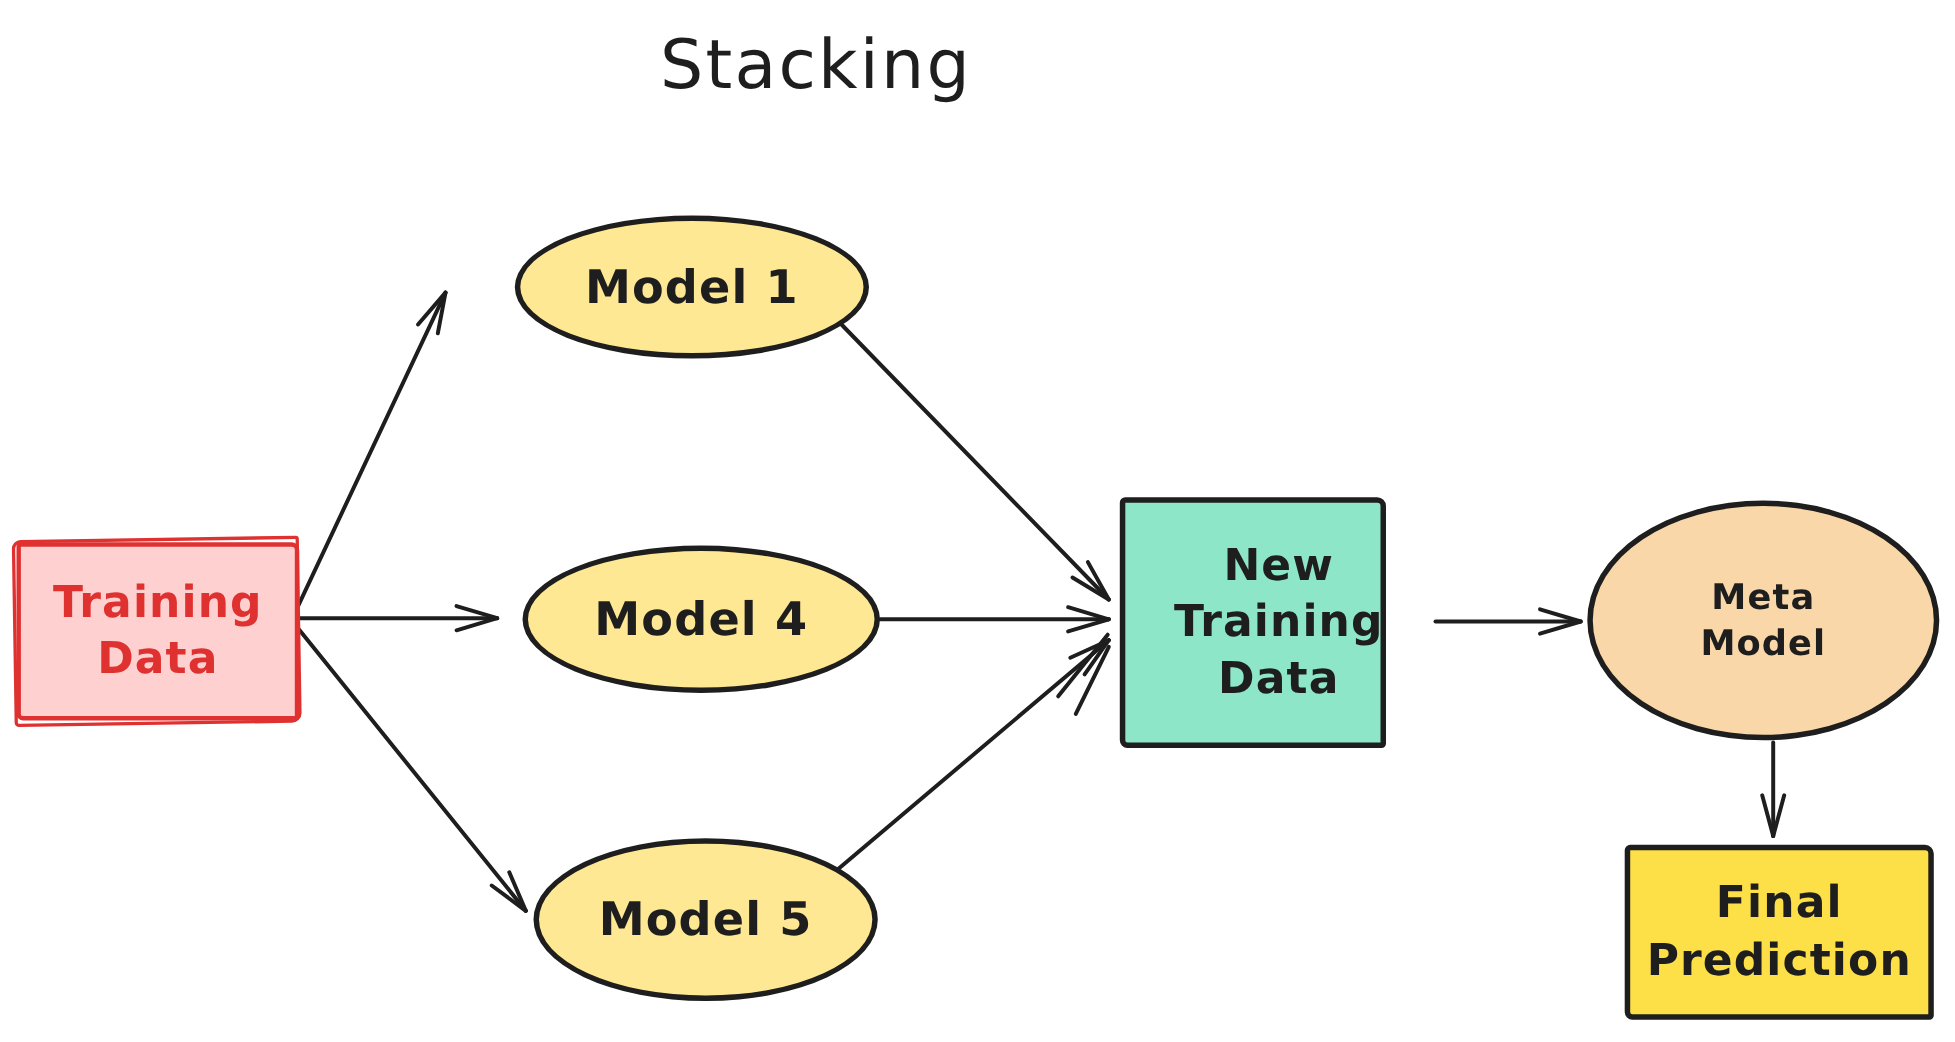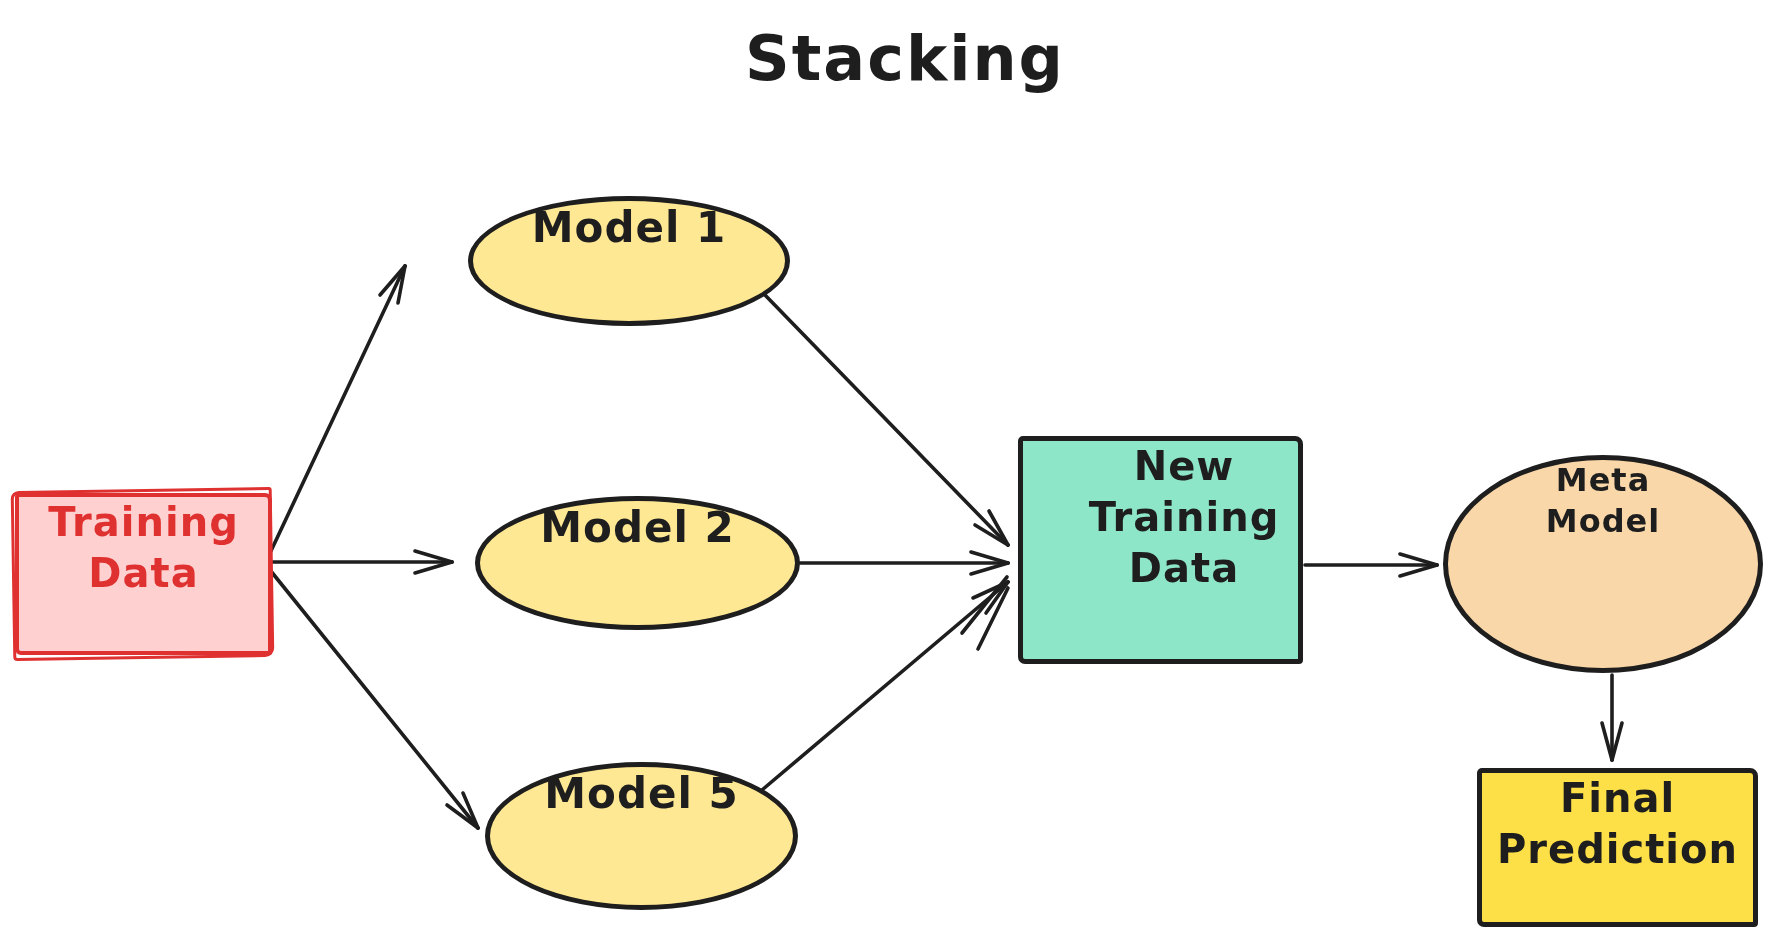--- a/index.html
+++ b/index.html
@@ -8,30 +8,29 @@
     width: 1777px;
     height: 947px;
     background: var(--paper, #ffffff);
     font-family: "DejaVu Sans", "Liberation Sans", sans-serif;
     color: var(--ink, #1e1e1e);
     overflow: hidden;
   }
   #title {
     position: absolute;
     left: 600px; top: 22px; width: 610px;
-    text-align: center;
     font-size: 62px;
-    font-weight: bold;
+    font-weight: normal;
     letter-spacing: 2px;
   }
   .node {
     position: absolute;
     box-sizing: border-box;
     display: flex;
-    align-items: flex-start;
+    align-items: center;
     justify-content: center;
     text-align: center;
   }
   .label {
     white-space: pre-line;
     line-height: 1.28;
     font-size: 40px;
     font-weight: 600;
     letter-spacing: 1px;
   }
@@ -135,28 +134,28 @@
   <div class="node" id="node-training-data" style="left: 15px; top: 493px; width: 257px; height: 162px; background: rgb(255, 208, 208); border-color: rgb(224, 49, 49); color: rgb(224, 49, 49);">
     <span class="label">Training
 Data</span>
   </div>
 
   <div class="node ellipse" id="node-model-1" style="left: 468px; top: 196px; width: 322px; height: 130px; background: rgb(255, 232, 148);">
     <span class="label" style="font-size:42px;">Model 1</span>
   </div>
 
   <div class="node ellipse" id="node-model-2" style="left: 475px; top: 496px; width: 325px; height: 134px; background: rgb(255, 232, 148);">
-    <span class="label" style="font-size:42px;">Model 2</span>
+    <span class="label" style="font-size:42px;">Model 4</span>
   </div>
 
   <div class="node ellipse" id="node-model-3" style="left: 485px; top: 762px; width: 313px; height: 148px; background: rgb(255, 232, 148);">
     <span class="label" style="font-size:42px;">Model 5</span>
   </div>
 
-  <div class="node rect" id="node-new-training-data" style="left: 1018px; top: 436px; width: 285px; height: 228px; background: rgb(142, 230, 200); padding-left: 47px;">
+  <div class="node rect" id="node-new-training-data" style="left: 1018px; top: 452px; width: 242px; height: 228px; background: rgb(142, 230, 200); padding-left: 47px;">
     <span class="label">New
 Training
 Data</span>
   </div>
 
   <div class="node ellipse" id="node-meta-model" style="left: 1443px; top: 455px; width: 320px; height: 218px; background: rgb(250, 215, 169);">
     <span class="label" style="font-size:32px;">Meta
 Model</span>
   </div>
 

